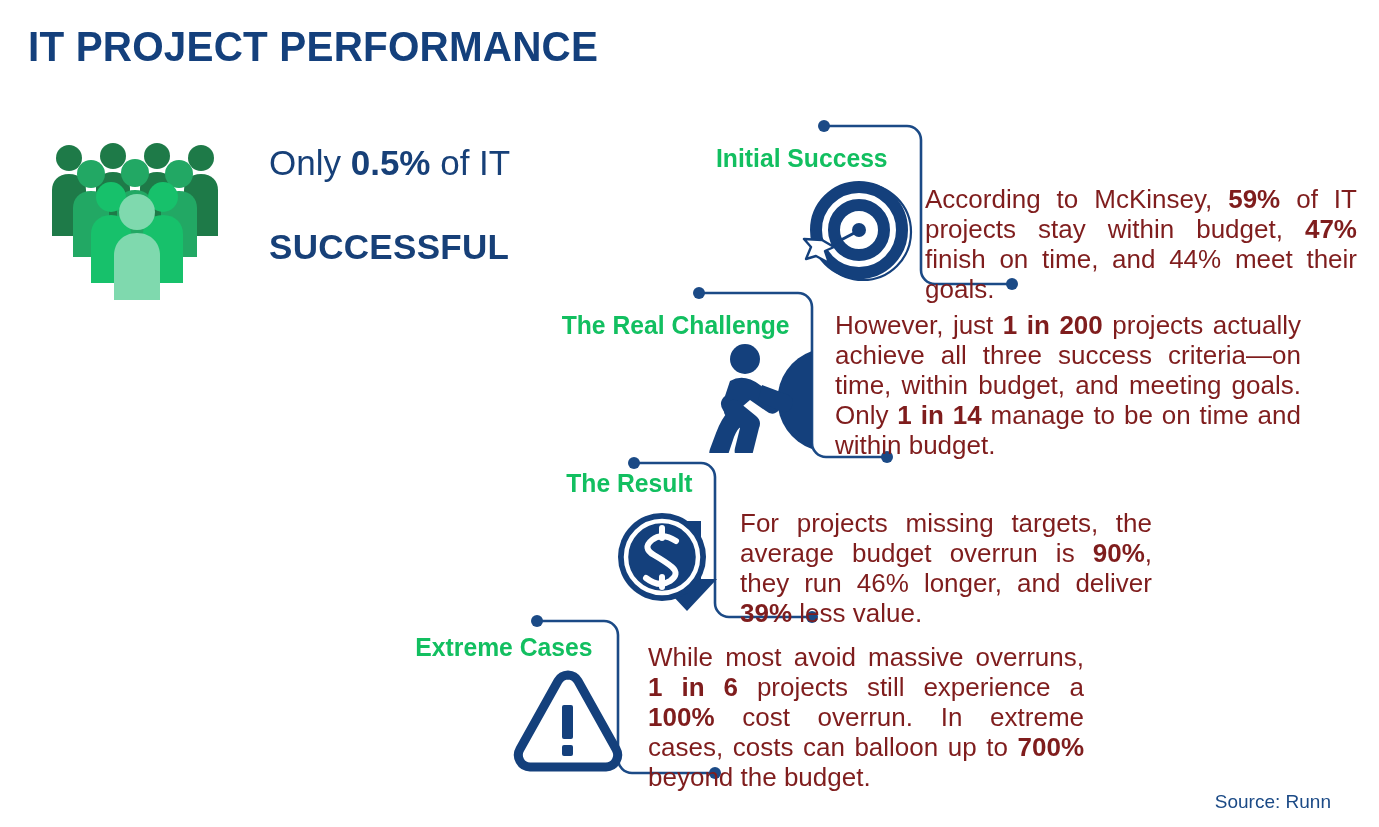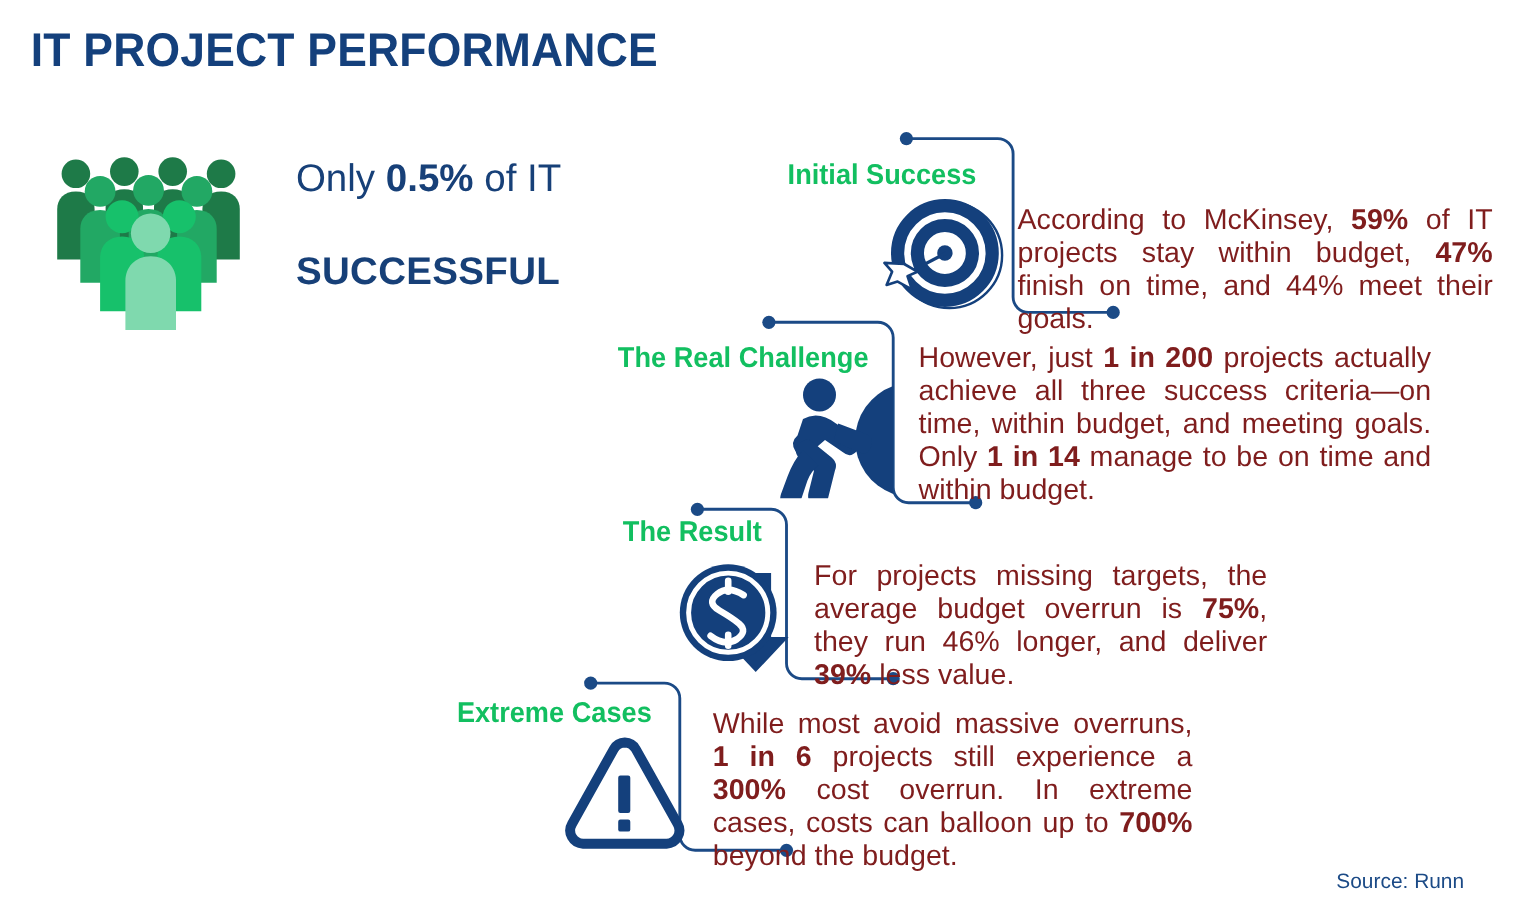--- a/index.html
+++ b/index.html
@@ -198,21 +198,21 @@
         <circle cx="47" cy="52" r="36" fill="none" stroke="#ffffff" stroke-width="4.5"></circle>
 
         <g stroke="#ffffff" stroke-width="6" fill="none" stroke-linecap="round">
           <path d="M61 36 q-14 -9 -24 -1 q-10 8 2 15 q12 7 18 12 q8 7 -2 14 q-11 7 -24 -3"></path>
           <line x1="47" y1="23" x2="47" y2="33"></line>
           <line x1="47" y1="72" x2="47" y2="82"></line>
         </g>
       </svg>
     </div>
 
-    <div class="sec-body" style="left:740px;top:508px;width:412px;"><span>For projects missing targets, the average budget overrun is </span><b>75%</b><span>, they run 46% longer, and deliver </span><b>39%</b><span> less value.</span></div>
+    <div class="sec-body" style="left:740px;top:508px;width:412px;"><span>For projects missing targets, the average budget overrun is </span><b>90%</b><span>, they run 46% longer, and deliver </span><b>39%</b><span> less value.</span></div>
   </div>
 
   <div class="section">
 
     <div class="connector" style="left:528px;top:613px;">
       <svg width="200" height="180" viewBox="0 0 200 180">
         <path d="M10 8 H 76 a14 14 0 0 1 14 14 V 146 a14 14 0 0 0 14 14 H 186" fill="none" stroke="#1B4A86" stroke-width="2.6" stroke-linecap="round"></path>
         <circle cx="9" cy="8" r="6" fill="#1B4A86"></circle>
         <circle cx="187" cy="160" r="6" fill="#1B4A86"></circle>
       </svg>
@@ -221,18 +221,18 @@
     <div class="sec-head" style="left:300px;top:632px;width:300px;">Extreme Cases</div>
 
     <div class="sec-icon" style="left:508px;top:665px;">
       <svg width="120" height="112" viewBox="0 0 120 112">
         <path d="M60 10 a12 12 0 0 1 10 6 L108 84 a12 12 0 0 1 -10 18 H22 a12 12 0 0 1 -10 -18 L50 16 a12 12 0 0 1 10 -6 z" fill="none" stroke="#14407C" stroke-width="9" stroke-linejoin="round"></path>
         <rect x="54" y="40" width="11" height="34" rx="2" fill="#14407C"></rect>
         <rect x="54" y="80" width="11" height="11" rx="2" fill="#14407C"></rect>
       </svg>
     </div>
 
-    <div class="sec-body" style="left:648px;top:642px;width:436px;"><span>While most avoid massive overruns, </span><b>1 in 6</b><span> projects still experience a </span><b>300%</b><span> cost overrun. In extreme cases, costs can balloon up to </span><b>700%</b><span> beyond the budget.</span></div>
+    <div class="sec-body" style="left:648px;top:642px;width:436px;"><span>While most avoid massive overruns, </span><b>1 in 6</b><span> projects still experience a </span><b>100%</b><span> cost overrun. In extreme cases, costs can balloon up to </span><b>700%</b><span> beyond the budget.</span></div>
   </div>
 
   <div class="source">Source:  Runn</div>
 
 </div>
 
 </body></html>

